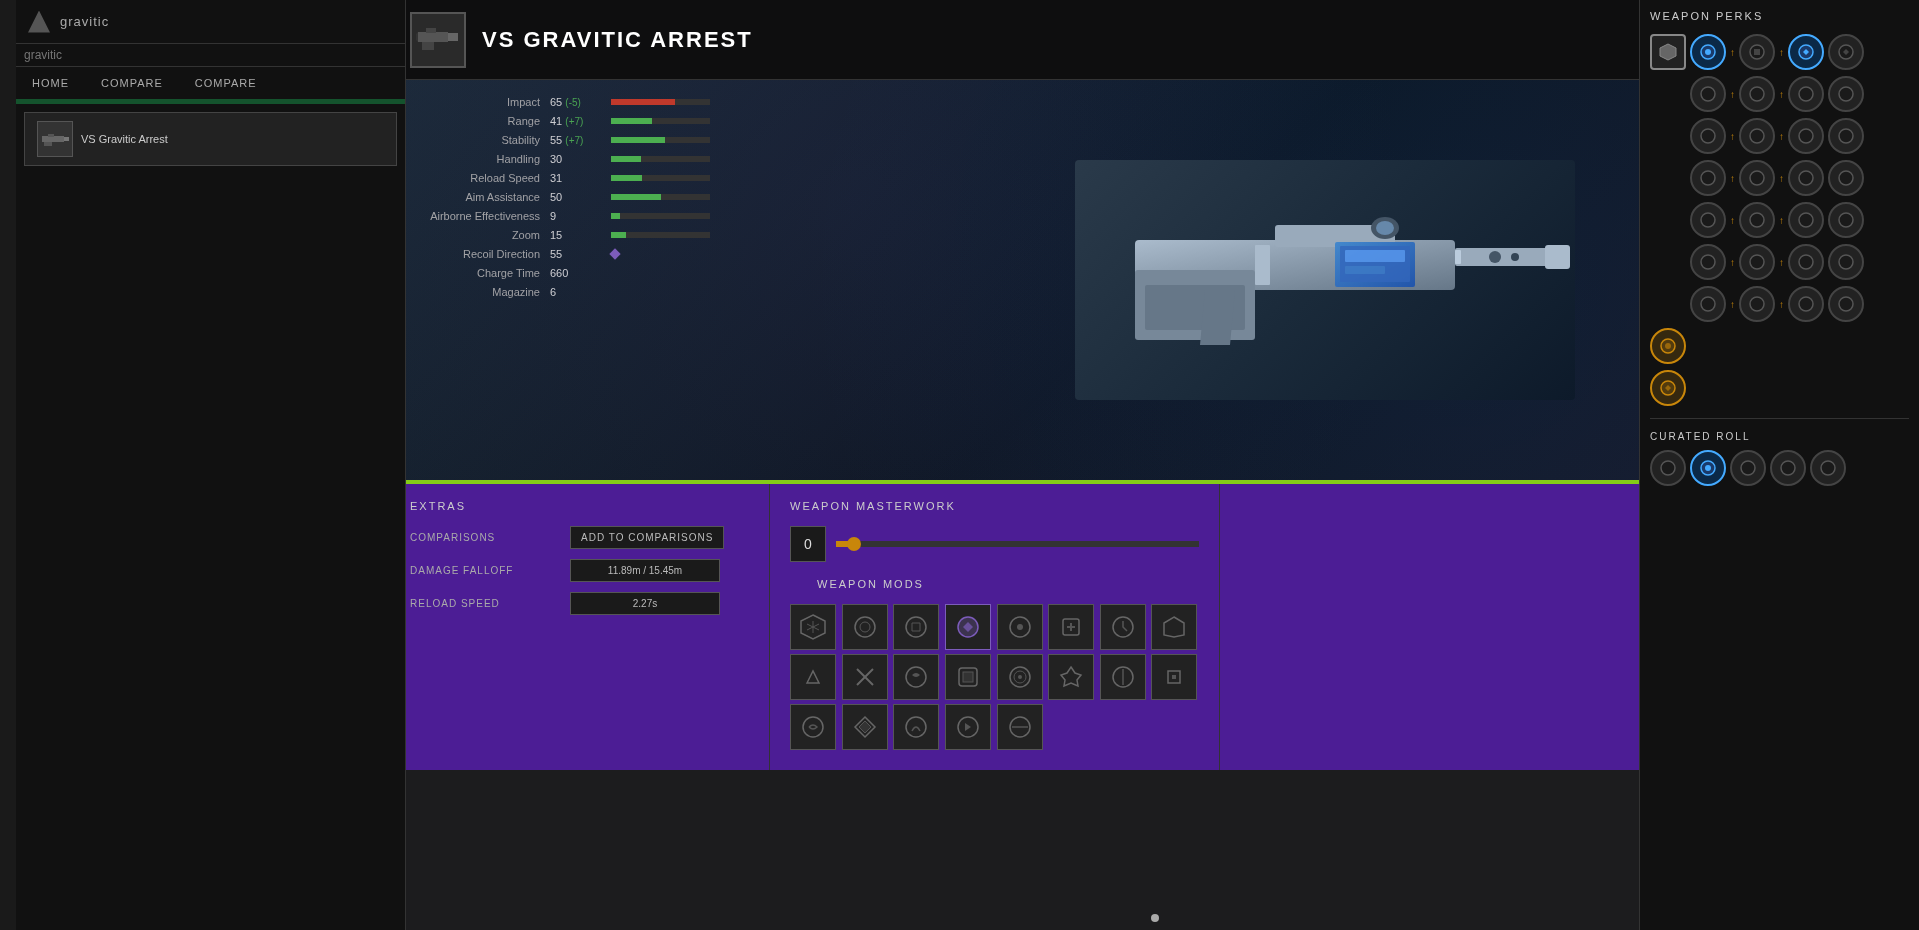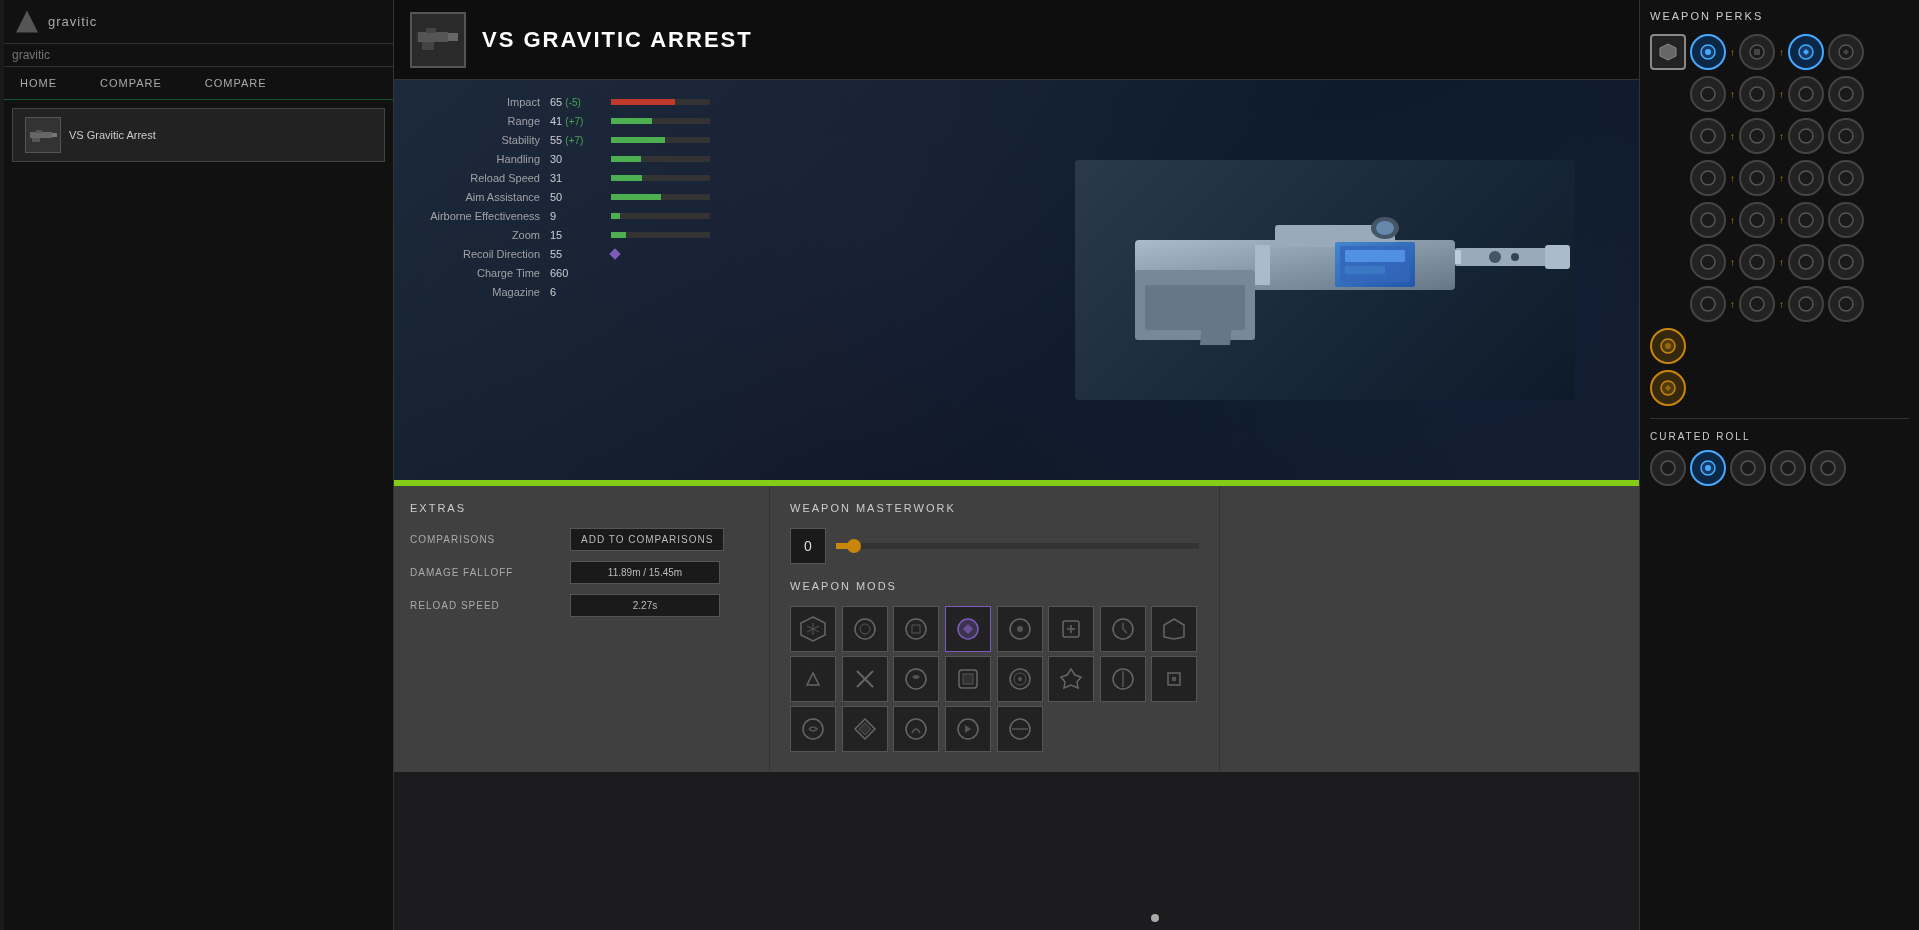--- a/index.html
+++ b/index.html
@@ -9,21 +9,21 @@
       font-family: 'Arial', sans-serif;
       font-size: 12px;
       width: 1919px;
       min-height: 930px;
       overflow: hidden;
     }
 
     
     #sidebar {
       position: fixed;
-      left: 4px; top: 0;
+      left: 16px; top: 0;
       width: 390px;
       height: 100%;
       background: #111;
       border-right: 1px solid #333;
       z-index: 10;
     }
 
     #sidebar-header {
       display: flex;
       align-items: center;
@@ -42,22 +42,21 @@
     }
 
     #sidebar-header .app-title {
       color: #aaa;
       font-size: 13px;
       letter-spacing: 1px;
     }
 
     #sidebar-nav {
       display: flex;
-      border-bottom: 1px solid #14532d;
-      gap: 11px;
+      border-bottom: 5px solid #14532d;
     }
 
     #sidebar-nav a {
       color: #aaa;
       text-decoration: none;
       padding: 10px 16px;
       font-size: 11px;
       letter-spacing: 1px;
       cursor: pointer;
     }
@@ -206,22 +205,22 @@
       display: flex; align-items: center; justify-content: center;
       color: #888; font-size: 14px;
       cursor: pointer;
     }
     .trait-icon.selected { border-color: #4af; }
 
     
     #bottom-panels {
       display: flex;
       padding: 0;
-      background: #404040;
-      border-top: 6px solid #84cc16;
+      background: #4c1d95;
+      border-top: 4px solid #84cc16;
     }
 
     #extras-panel {
       width: 380px;
       padding: 16px 20px;
       border-right: 1px solid #333;
     }
 
     #extras-title {
       color: #ccc;
@@ -287,21 +286,21 @@
     .mw-slider {
       flex: 1; height: 6px; background: #333; position: relative;
       display: flex; align-items: center;
     }
     .mw-slider-fill { height: 6px; background: #c8860a; width: 5%; }
     .mw-slider-thumb {
       width: 14px; height: 14px; background: #c8860a;
       border-radius: 50%; position: absolute; left: 3%;
       cursor: pointer;
     }
-    #mods-title { color: #ccc; font-size: 11px; letter-spacing: 2px; margin-bottom: 14px; text-transform: uppercase; }
+    #mods-title { color: #ccc; font-size: 11px; letter-spacing: 2px; margin-bottom: 14px; text-transform: uppercase; margin-left: 27px; }
     .mods-grid {
       display: grid;
       grid-template-columns: repeat(8, 1fr);
       gap: 4px;
       margin-bottom: 4px;
     }
     .mod-slot {
       width: 46px; height: 46px;
       background: #1a1a1a;
       border: 1px solid #444;

